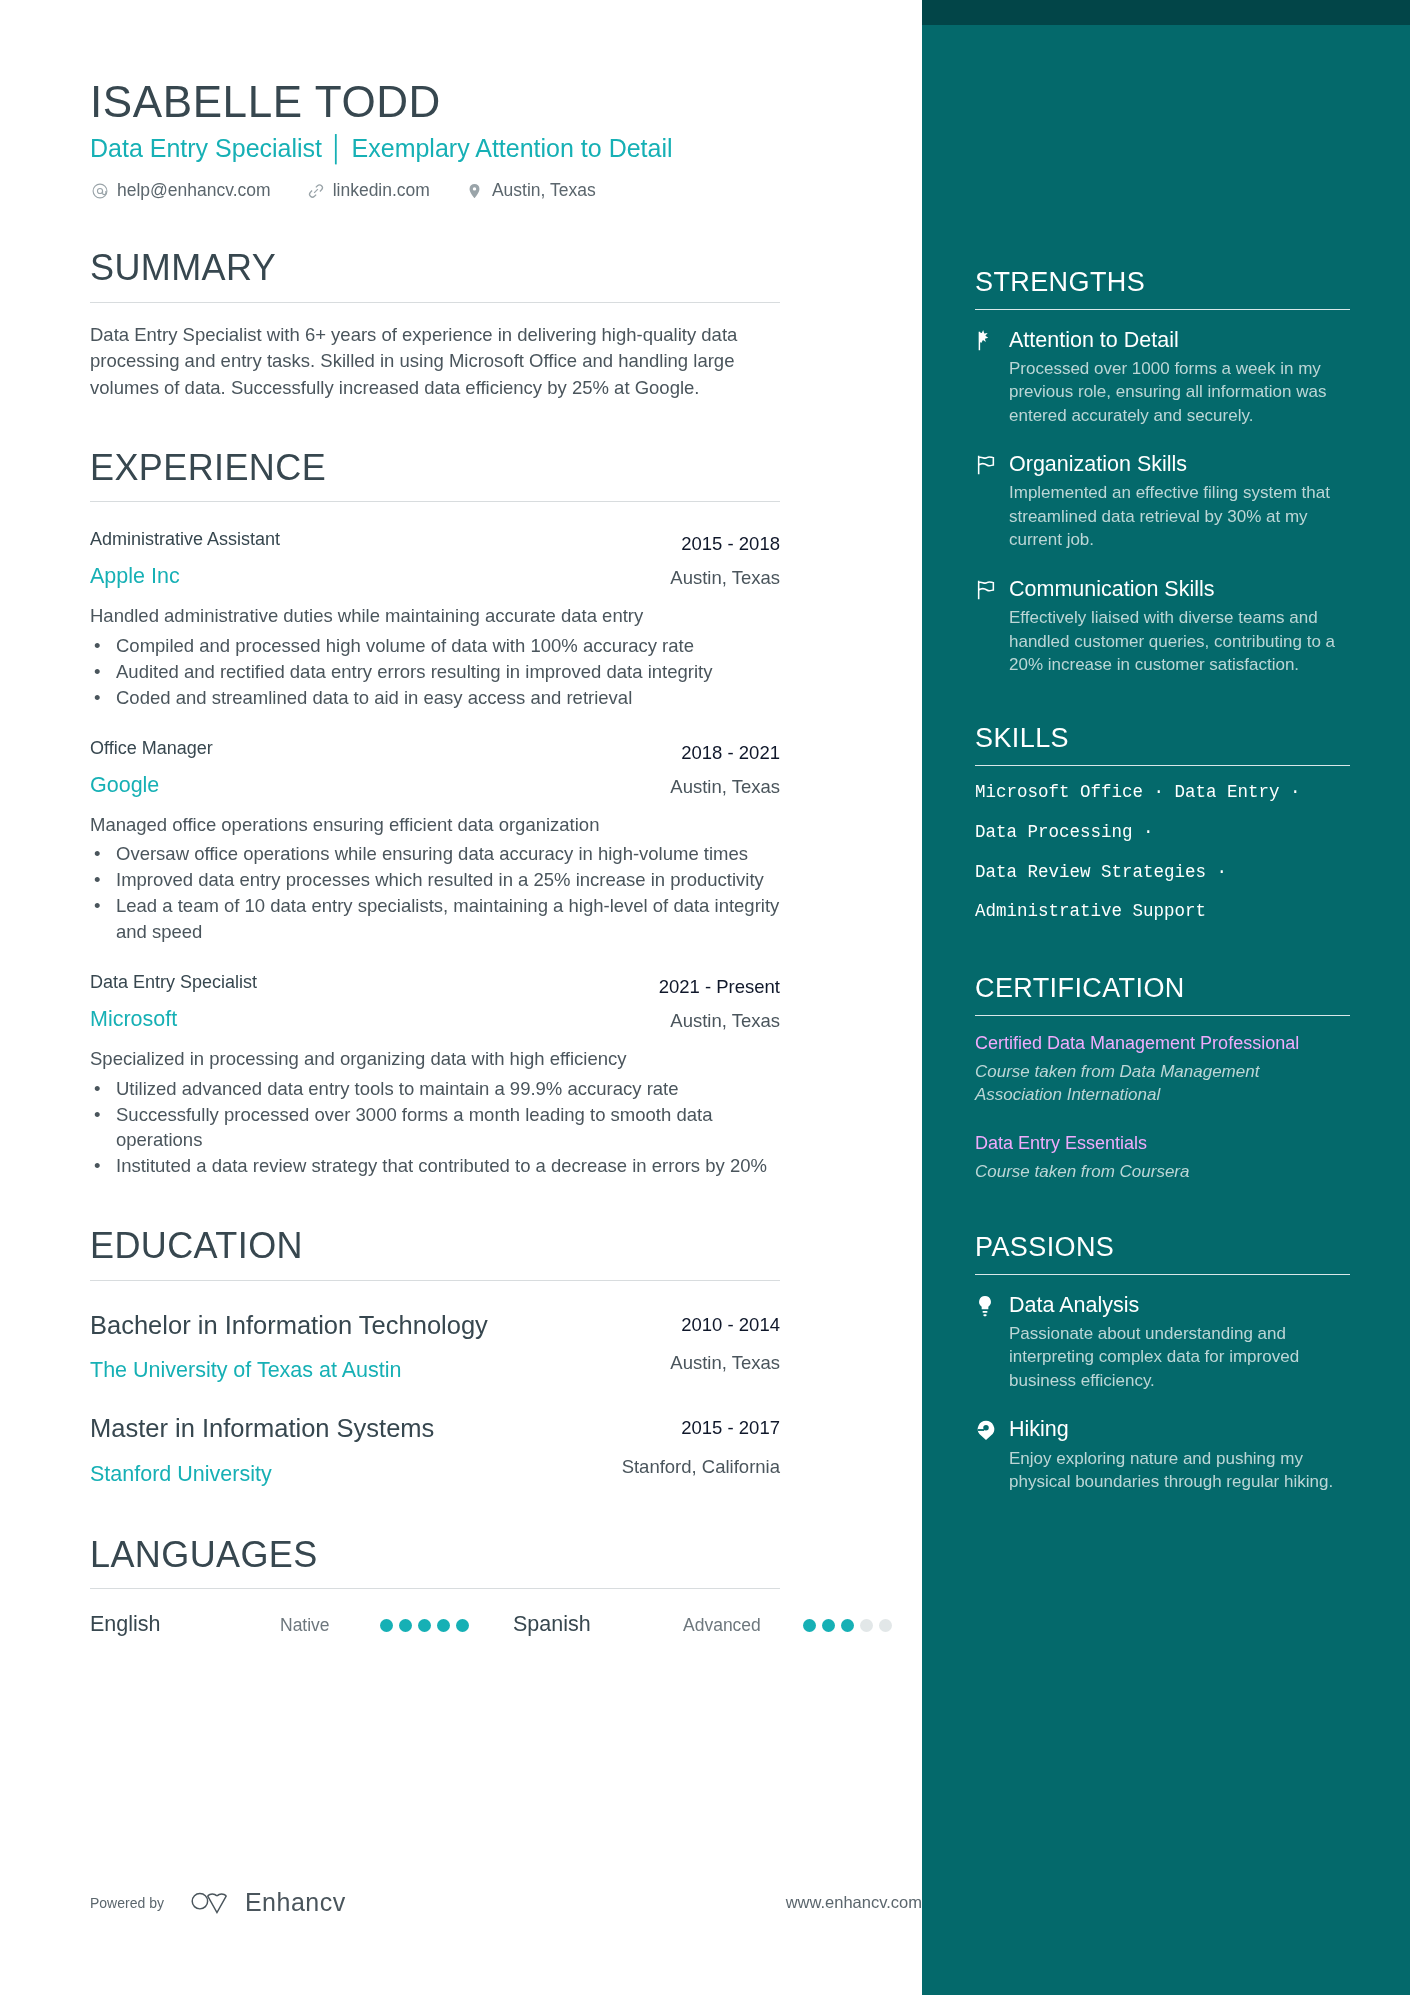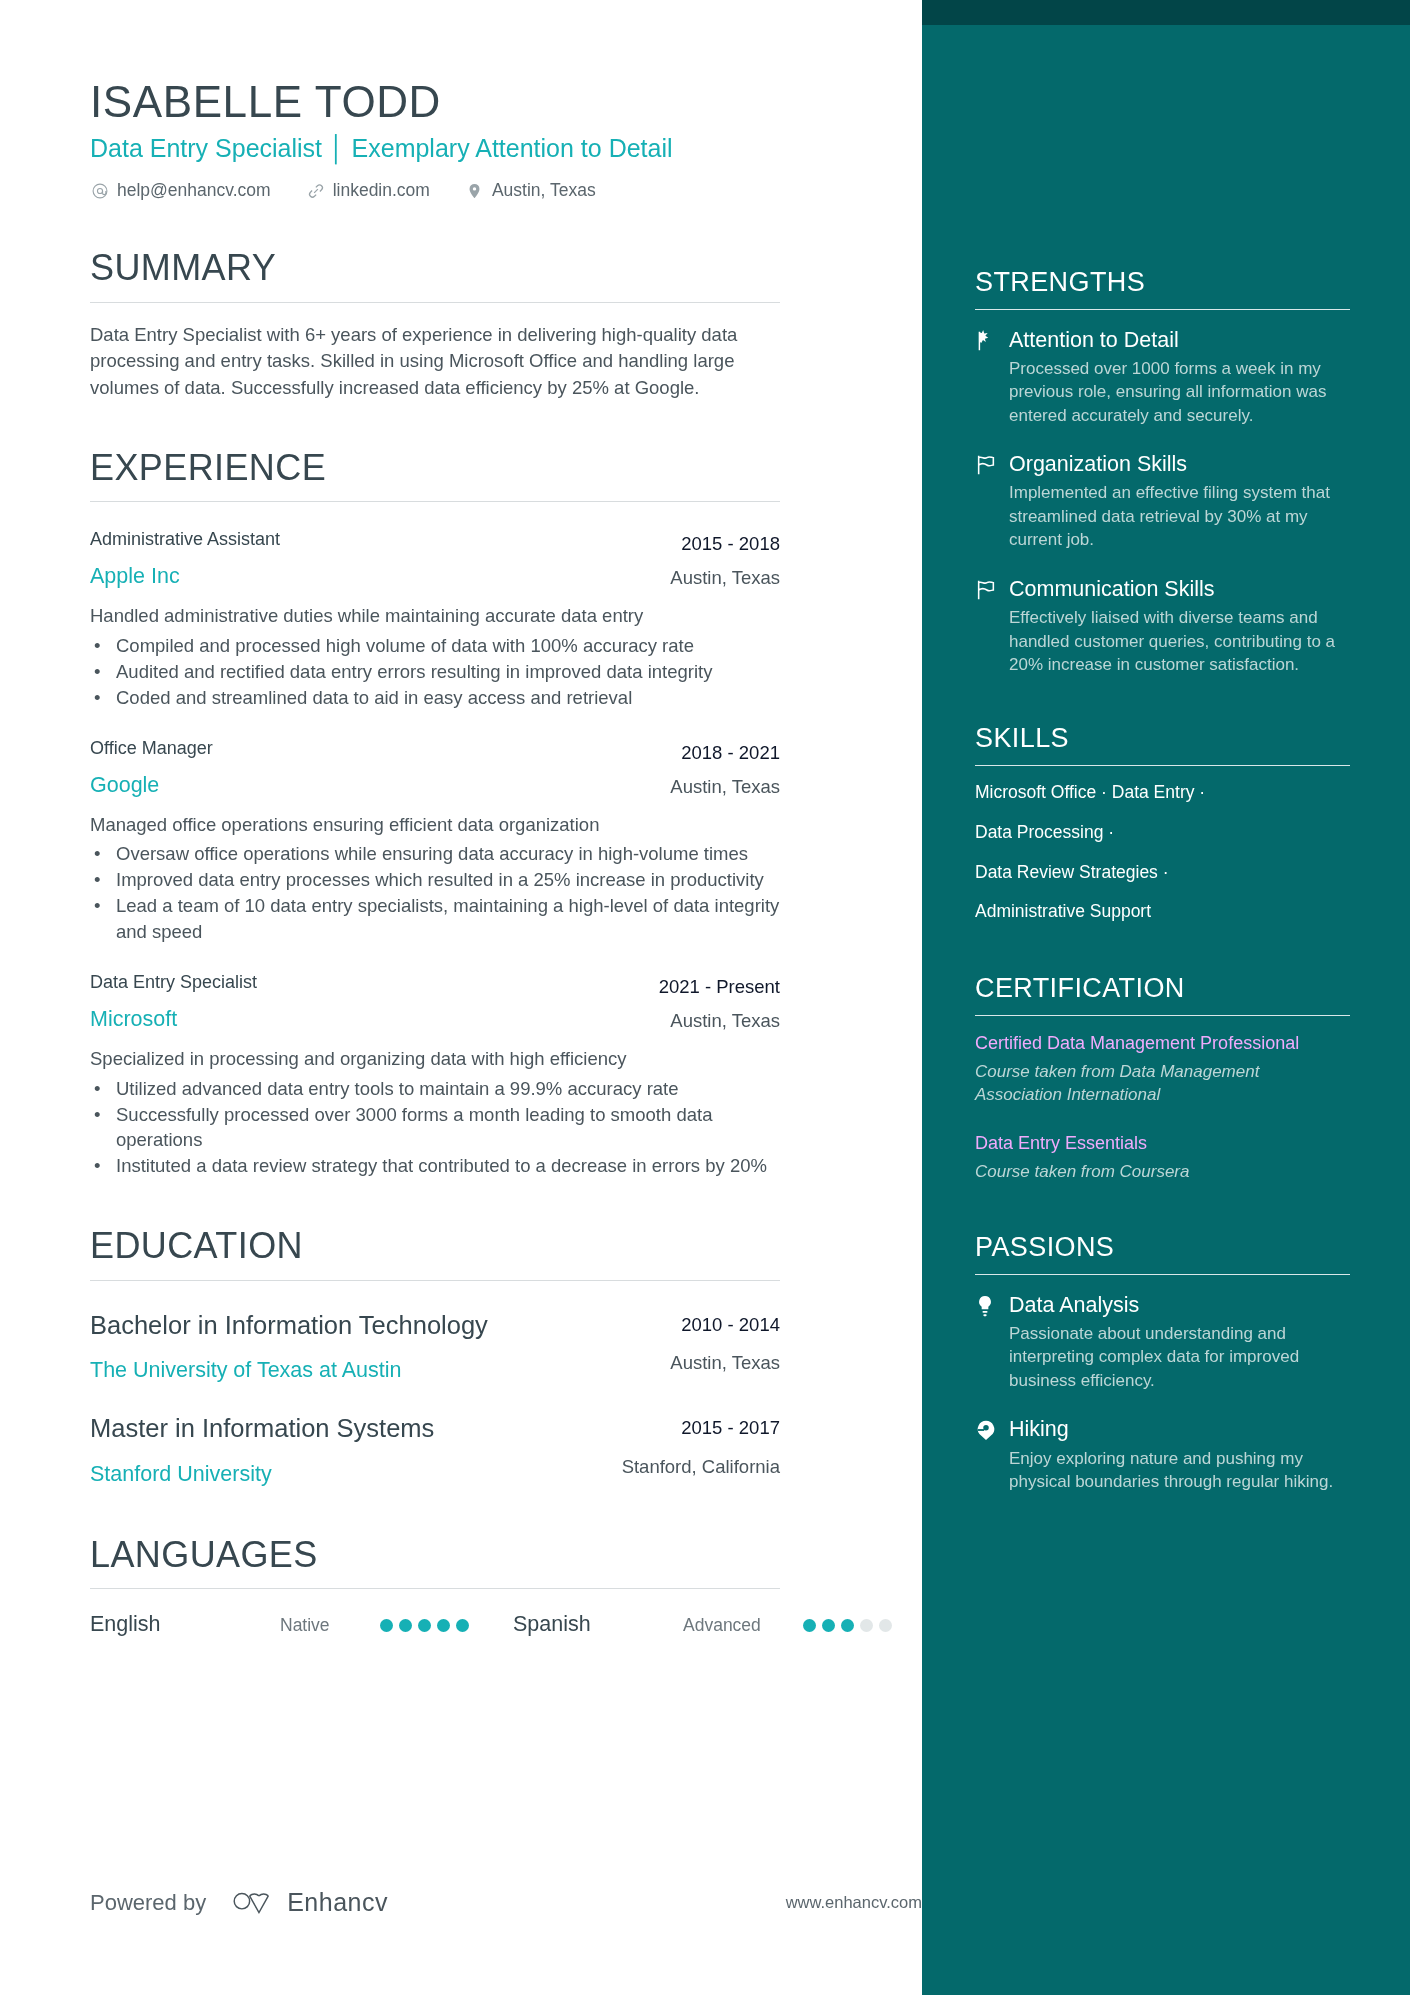--- a/index.html
+++ b/index.html
@@ -59,20 +59,21 @@
     font-size:17px;
     line-height:1.38;
   }
 
   .skills-wrap { margin-top:-2px; }
   .skill-line {
     color:#ffffff;
     font-size:17.5px;
     line-height:1.3;
     margin-bottom:17px;
+    font-family:Liberation Mono, monospace;
   }
 
   .cert-block { margin-bottom:26px; }
   .cert-name {
     color:#f0abfc;
     font-size:18px;
     line-height:1.22;
     margin-bottom:5px;
   }
   .cert-desc {
@@ -215,21 +216,21 @@
   .dot.off { background:#e2e7e8; }
 
   
   #footer {
     position:absolute;
     left:90px; bottom:78px;
     width:832px;
     display:flex; align-items:center;
   }
   #powered {
-    font-size:22px; color:#5b666d;
+    font-size:14px; color:#5b666d;
   }
   #logo-mark { margin-left:24px; display:flex; align-items:center; }
   #logo-word {
     margin-left:13px;
     font-size:25px;
     color:#4a555c;
     letter-spacing:.5px;
   }
   #site-url {
     margin-left:auto;

